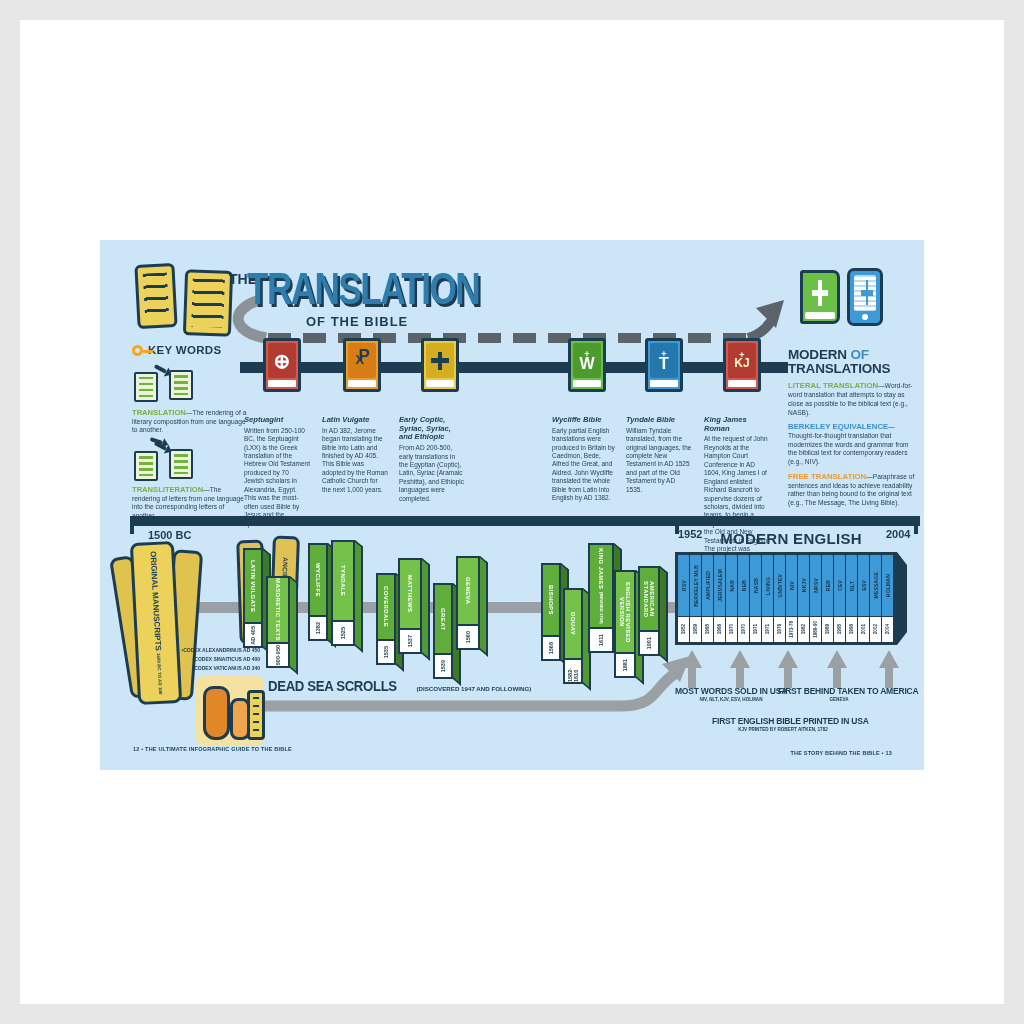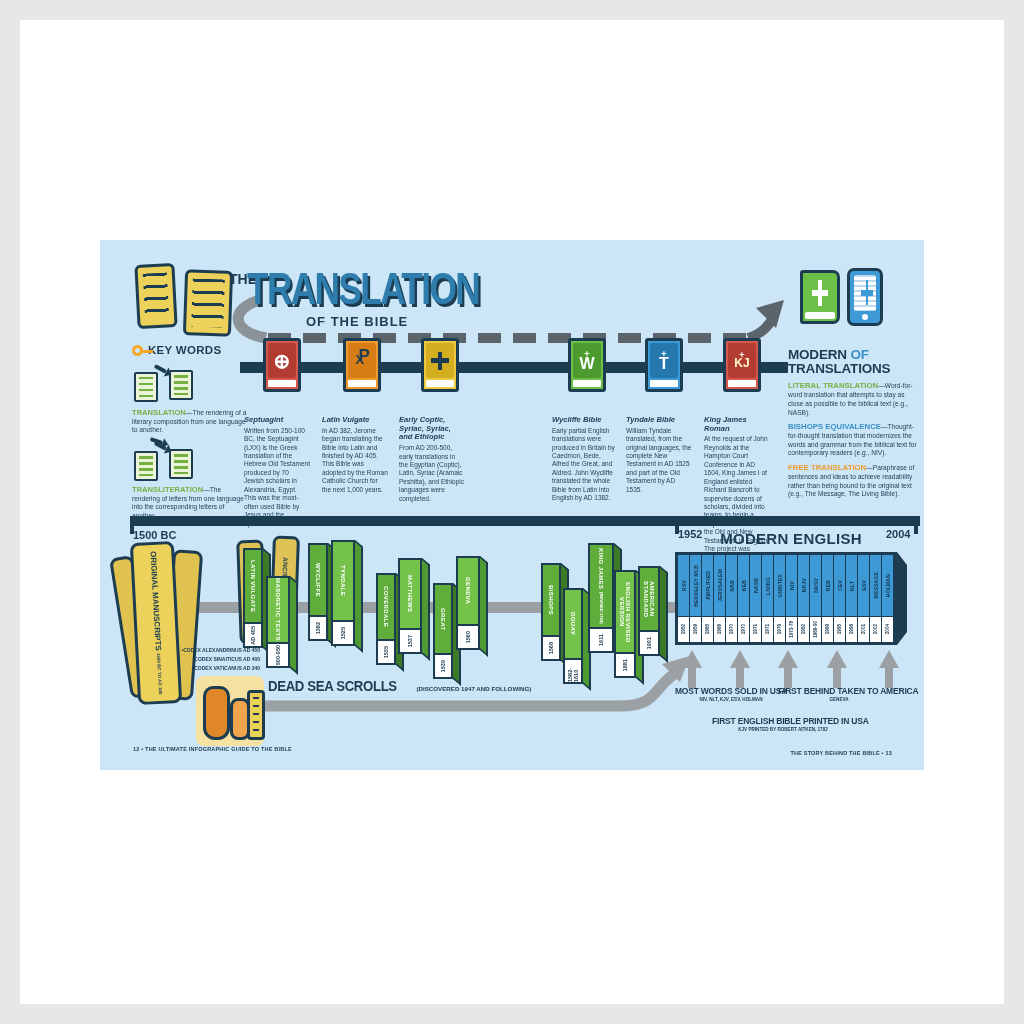--- a/index.html
+++ b/index.html
@@ -63,21 +63,21 @@
   .chirho i{position:absolute;left:4px;top:-2px;font-style:normal;font-weight:bold;font-size:17px}
   .chirho b{position:absolute;left:1px;top:4px;font-size:13px}
   .sym-plus{position:relative;width:18px;height:18px;display:block}
   .tcol{position:absolute;top:176px;width:66px}
   .tcol-title{font-size:7.6px;font-weight:bold;font-style:italic;margin-bottom:2px;line-height:1.15}
   .tcol-text{font-size:6.5px;line-height:1.3}
 
   
   .divbar{left:30px;top:276px;width:790px;height:10px;background:#1c3c52}
   .tick{position:absolute;width:4px;height:8px;background:#1c3c52;top:286px}
-  .era{left:33px;top:289px;font-size:11px;font-weight:bold}
+  .era{left:48px;top:289px;font-size:11px;font-weight:bold}
   .m-start{left:578px;top:288px;font-size:11px;font-weight:bold}
   .m-end{left:786px;top:288px;font-size:11px;font-weight:bold}
   .m-title{left:600px;top:290px;width:182px;text-align:center;font-size:15px;font-weight:bold;letter-spacing:.3px}
 
   
   .gbook{position:absolute}
   .g-side{position:absolute;left:100%;top:0;width:8px;height:100%;border:2.5px solid #1c3c52;border-left:none;
           transform:skewY(40deg);transform-origin:left top}
   .g-face{position:absolute;inset:0;border:2.5px solid #1c3c52;display:flex;flex-direction:column}
   .g-lbl{flex:1;display:flex;align-items:center;justify-content:center;writing-mode:vertical-rl;color:#fff;font-weight:bold;font-size:6px;letter-spacing:.4px;text-align:center;line-height:1}
@@ -199,21 +199,21 @@
 
   <div class="abs" id="types">
     <div class="ty-h">
       <span>MODERN</span> <span class="ty-of">OF</span><br>
       <span>TRANSLATIONS</span>
     </div>
     <div id="tyitems">
   <div class="ty-item">
     <span class="ty-term" style="color:#76b043">LITERAL TRANSLATION</span>—Word-for-word translation that attempts to stay as close as possible to the biblical text (e.g., NASB).</div>
   <div class="ty-item">
-    <span class="ty-term" style="color:#3a8fc7">BISHOPS EQUIVALENCE</span>—Thought-for-thought translation that modernizes the words and grammar from the biblical text for contemporary readers (e.g., NIV).</div>
+    <span class="ty-term" style="color:#3a8fc7">BERKELEY EQUIVALENCE</span>—Thought-for-thought translation that modernizes the words and grammar from the biblical text for contemporary readers (e.g., NIV).</div>
   <div class="ty-item">
     <span class="ty-term" style="color:#ee9a2f">FREE TRANSLATION</span>—Paraphrase of sentences and ideas to achieve readability rather than being bound to the original text (e.g., The Message, The Living Bible).</div>
       </div>
   </div>
 
   <div id="tlbooks">
       <div class="tbook" style="left:163px;background:#d6574b">
     <span class="tb-panel" style="background:#b23c32">
           <span class="tb-sym" style="color:#ffffff;font-size:20px">⊕</span>
         </span>

